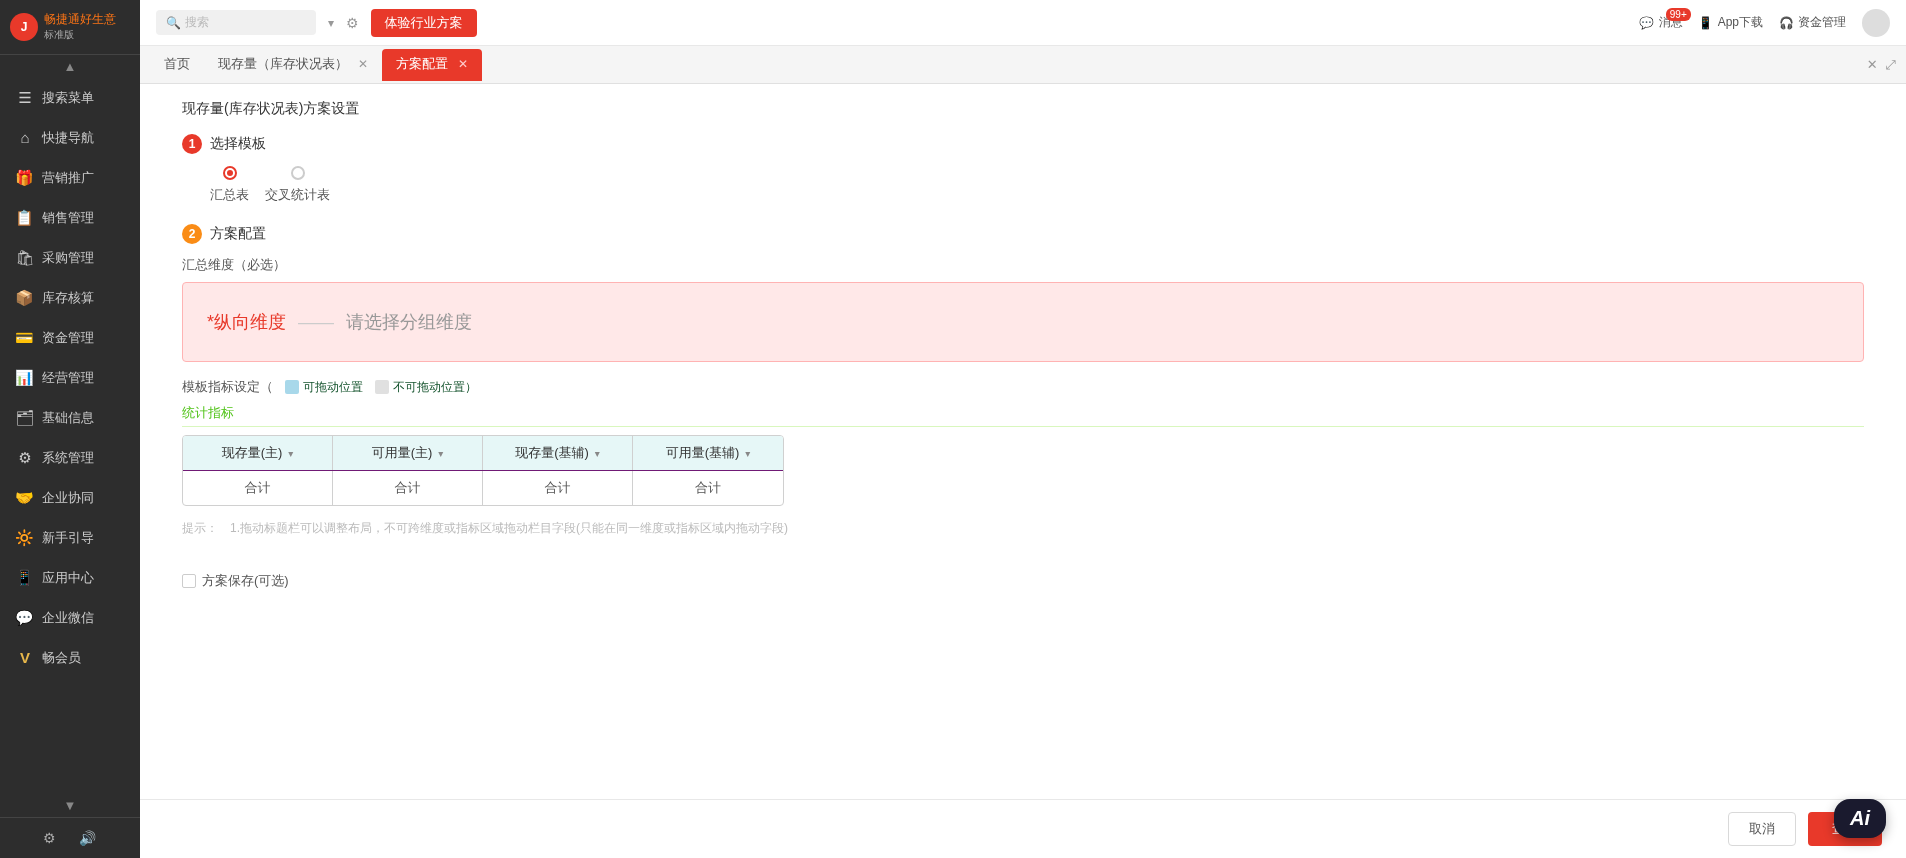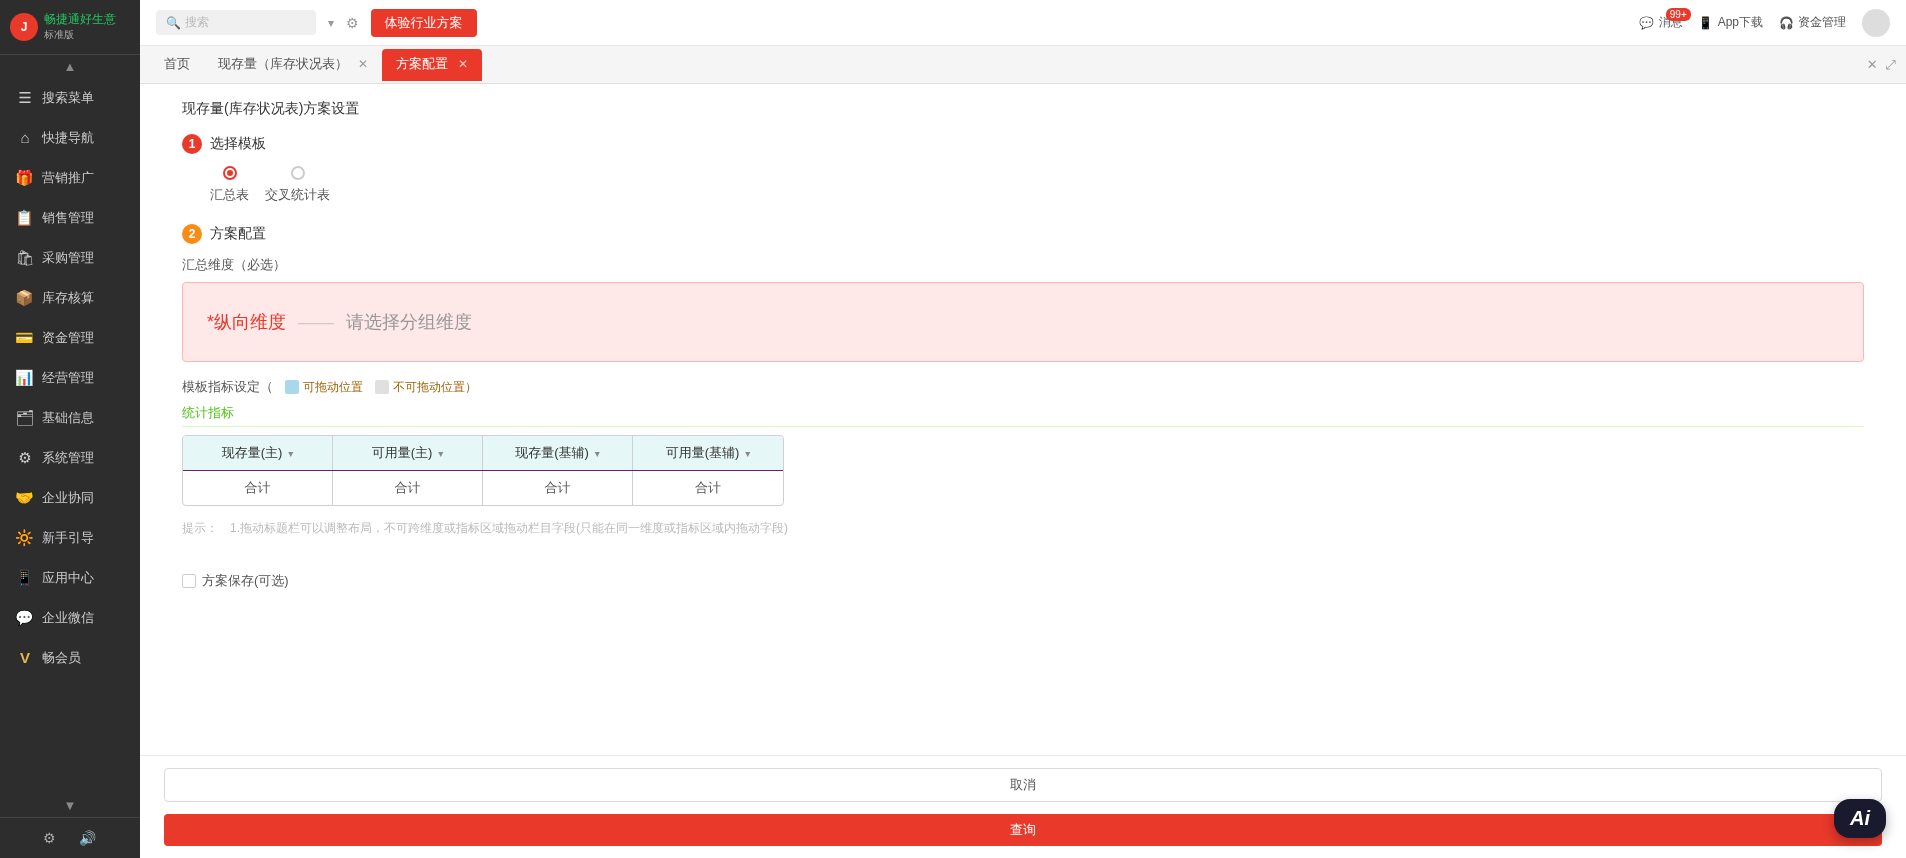--- a/index.html
+++ b/index.html
@@ -28,21 +28,21 @@
       background: #e8392a;
       border-radius: 50%;
       display: flex;
       align-items: center;
       justify-content: center;
       color: white;
       font-weight: bold;
       font-size: 12px;
     }
     .sidebar-logo .logo-text {
-      color: #22c55e;
+      color: #f97316;
       font-size: 12px;
       line-height: 1.3;
     }
     .sidebar-logo .logo-sub {
       color: #aaa;
       font-size: 10px;
     }
     .sidebar-scroll-up, .sidebar-scroll-down {
       display: flex;
       justify-content: center;
@@ -325,21 +325,21 @@
       margin-bottom: 8px;
       display: flex;
       align-items: center;
       gap: 12px;
     }
     .legend-item {
       display: flex;
       align-items: center;
       gap: 4px;
       font-size: 12px;
-      color: #a16207;
+      color: #14532d;
     }
     .legend-color {
       width: 14px;
       height: 14px;
       border-radius: 2px;
     }
     .legend-draggable { background: #a8d8ea; }
     .legend-fixed { background: #e0e0e0; }
 
     
@@ -414,21 +414,20 @@
 
     
     .page-footer {
       background: #fff;
       border-top: 1px solid #e8e8e8;
       padding: 12px 24px;
       display: flex;
       justify-content: flex-end;
       gap: 12px;
       flex-shrink: 0;
-      flex-direction: column;
     }
     .btn-cancel {
       background: #fff;
       border: 1px solid #d9d9d9;
       border-radius: 4px;
       padding: 7px 20px;
       font-size: 13px;
       color: #555;
       cursor: pointer;
     }

